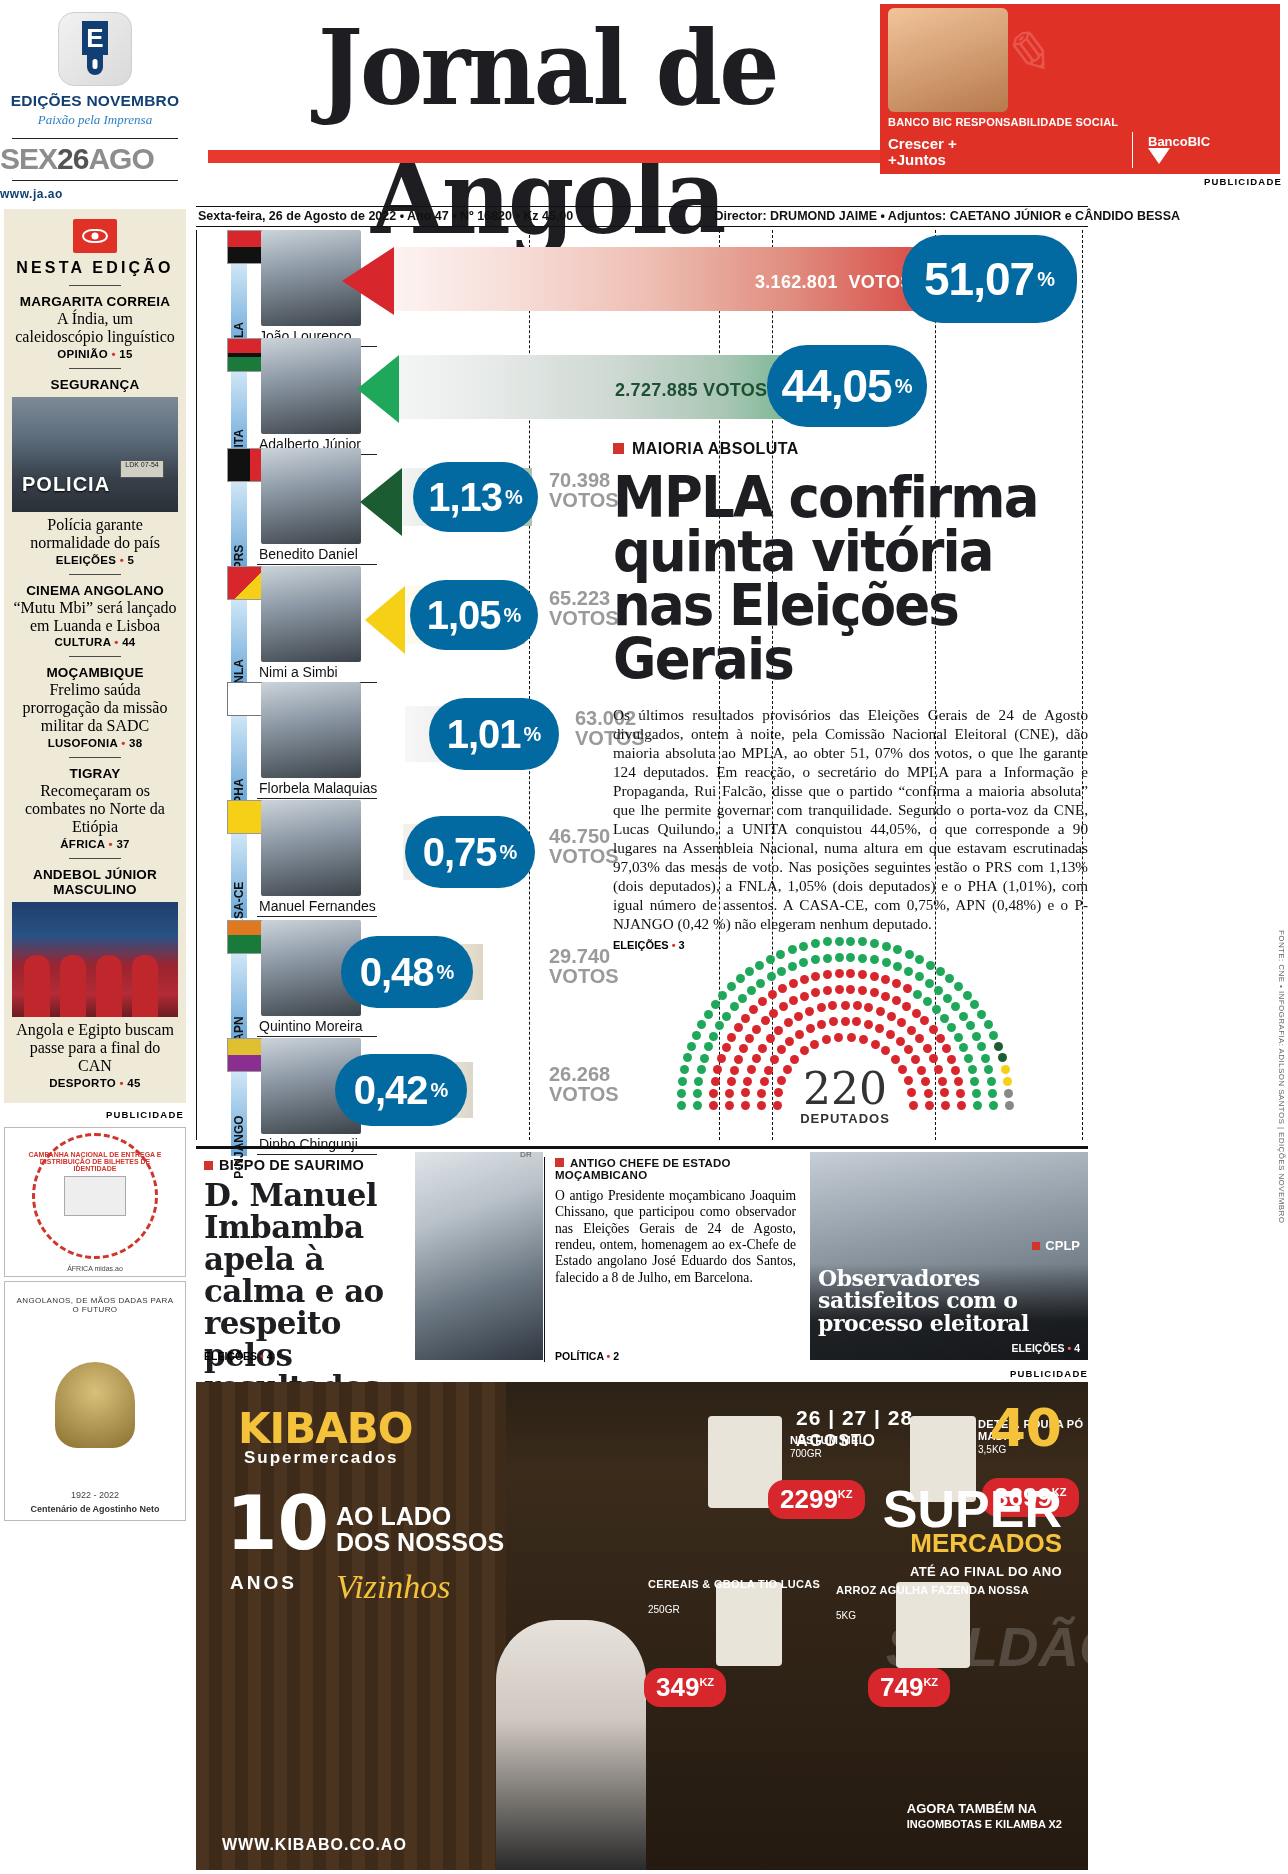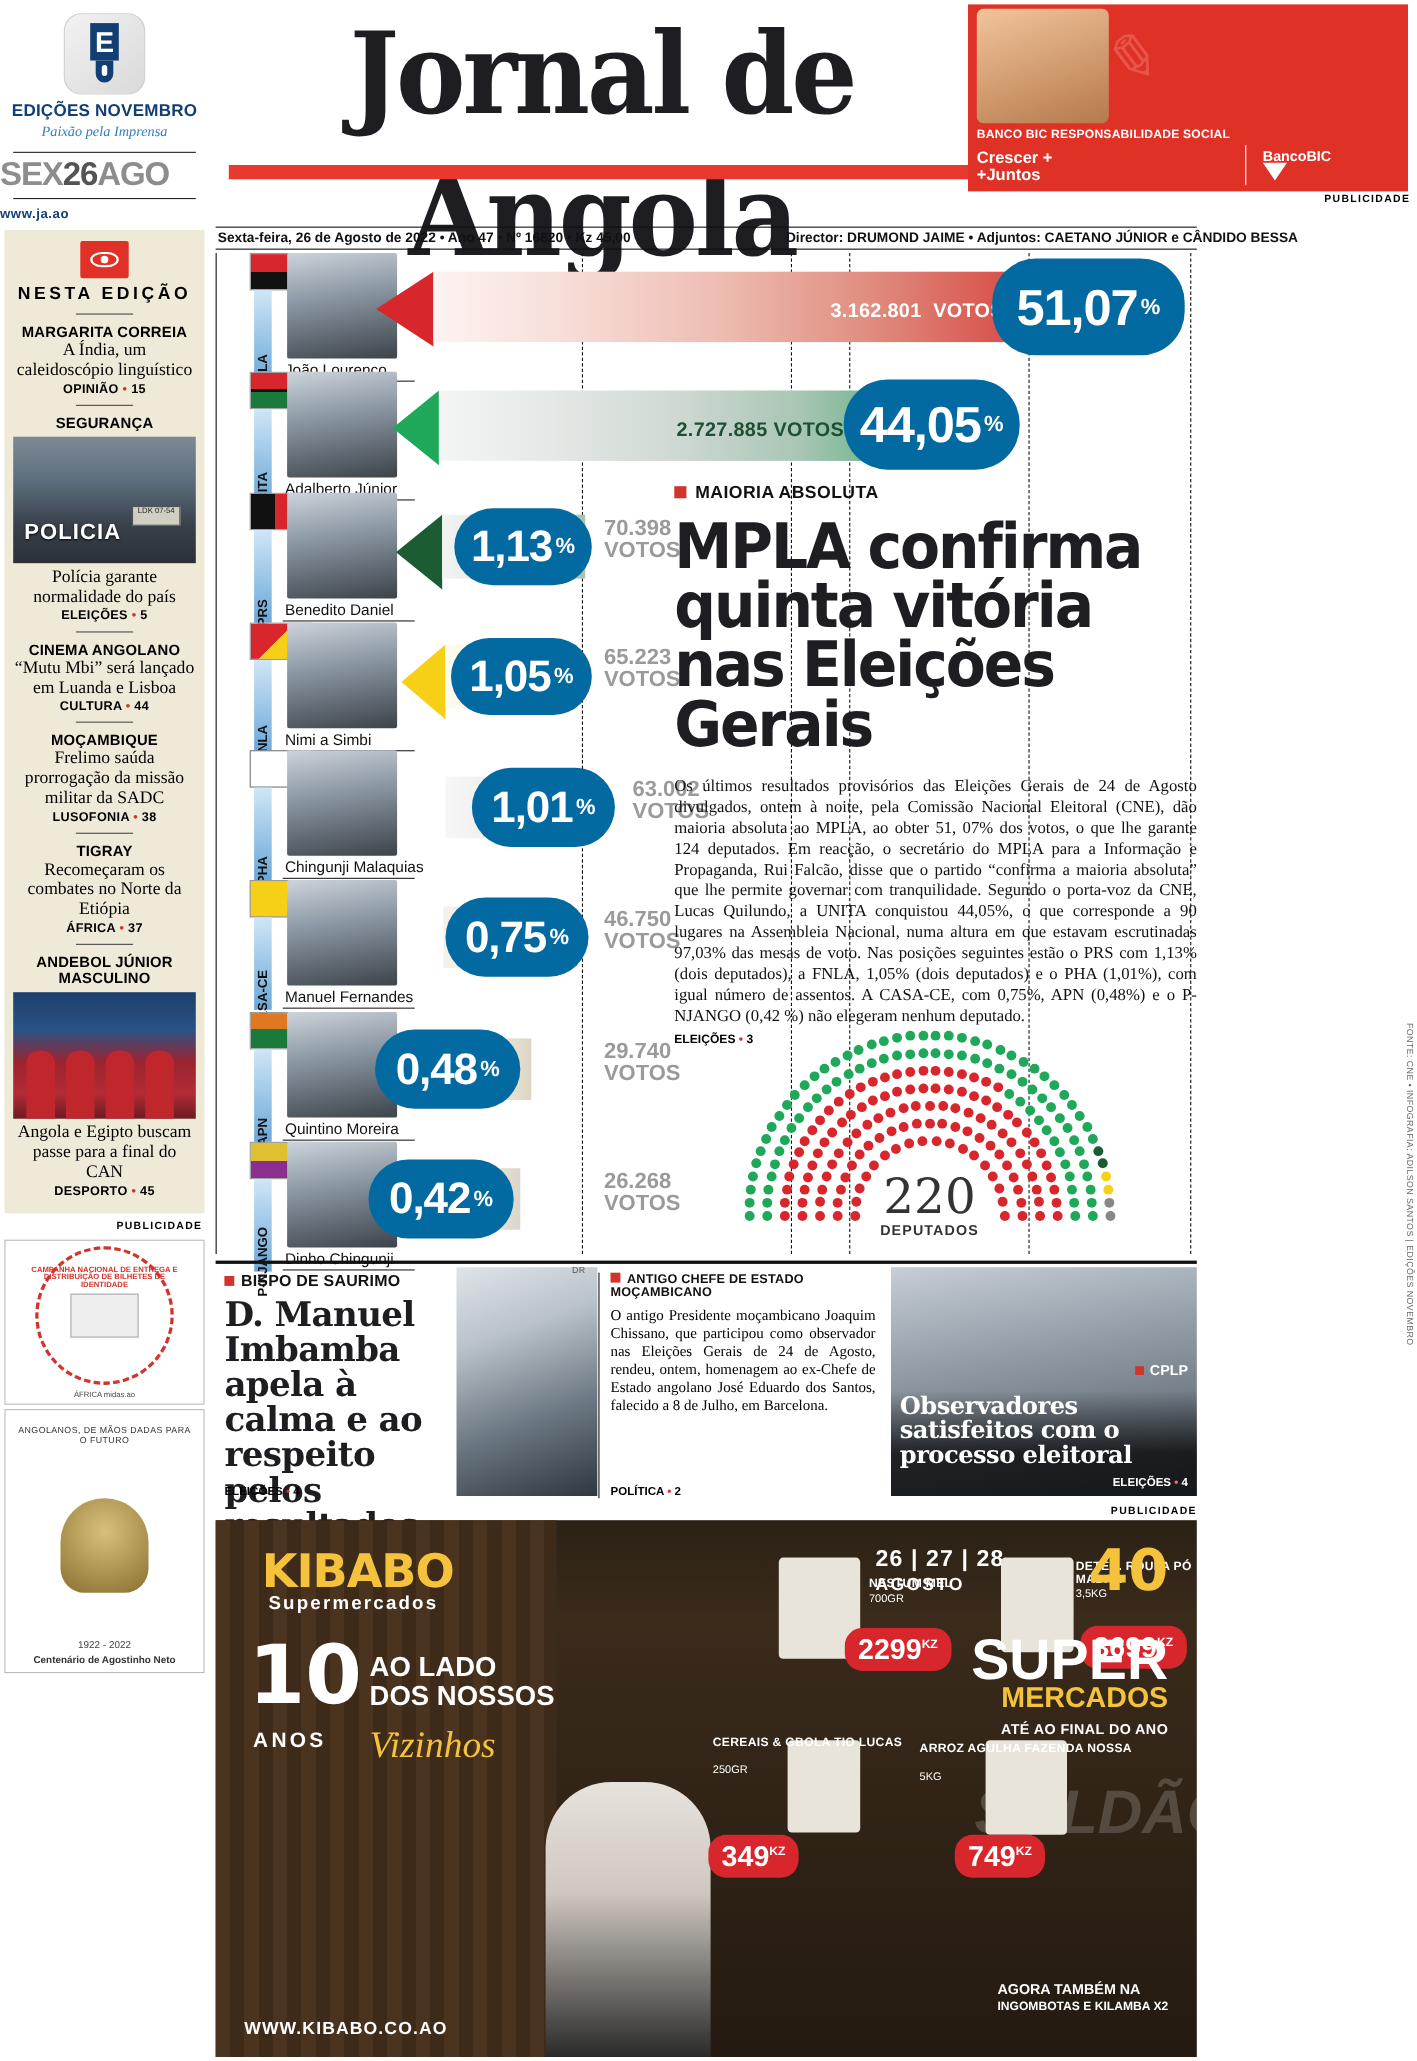--- a/index.html
+++ b/index.html
@@ -435,21 +435,21 @@
       </div>
     </div>
 
     <div class="prow" style="top:452px; height:120px;">
       <div class="cand">
         <div class="flag" style="background:#fff; border:1px solid #777;"></div>
         <div class="photo"></div>
         <div class="vside">
             <span>PHA</span>
           </div>
-        <div class="pname">Chingunji Malaquias</div>
+        <div class="pname">Florbela Malaquias</div>
         <div class="pbar"></div>
       </div>
       <div class="bar" style="left:208px; top:24px; width:110px; height:56px;
         background:linear-gradient(90deg,#f7f7f7 0%,#ececec 50%,#dcdcdc 100%);"></div>
       <div class="bubble" style="left:232px; top:16px; width:130px; height:72px;">
         <span class="num">1,01</span>
           <span class="pct">%</span>
       </div>
       <div class="votes-out" style="left:378px; top:26px;">
         <span>63.002</span><br><span>VOTOS</span>

